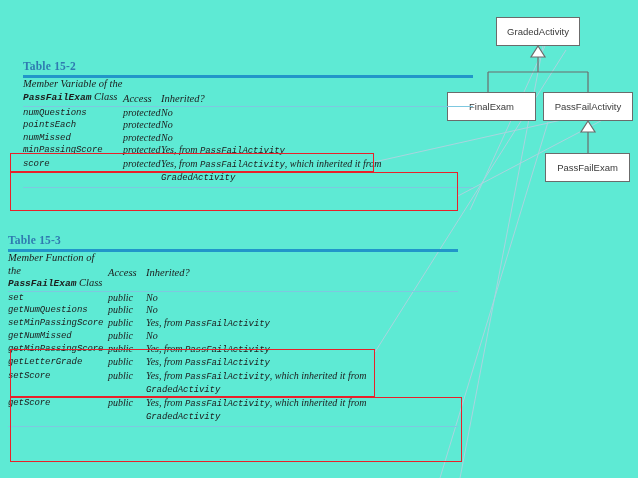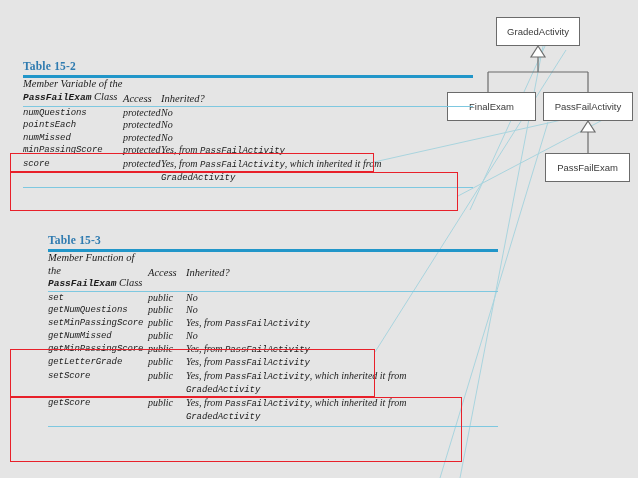--- a/index.html
+++ b/index.html
@@ -4,21 +4,21 @@
 <style>
   html, body {
     margin: 0;
     padding: 0;
     background: #ffffff;
   }
   #page {
     position: relative;
     width: 638px;
     height: 478px;
-    background: #e5e5e5;
+    background: #5eead4;
     overflow: hidden;
     font-family: "Liberation Serif", serif;
   }
 
   
   .table-block { position: absolute; }
   .table-title {
     font-family: "Liberation Serif", serif;
     font-weight: bold;
     font-size: 11.5px;
@@ -213,21 +213,21 @@
         <tr>
           <td class="body-cell mono">score</td>
           <td class="body-cell">protected</td>
           <td class="body-cell"><span>Yes, from </span><span class="mono">PassFailActivity</span><span>, which inherited it from</span><br><span class="mono">GradedActivity</span></td>
         </tr>
       </tbody>
     </table>
     <div class="rule-thin" style="margin-top:2px;"></div>
   </div>
 
-  <div class="table-block" style="left:0;top:234px;margin-left:40px;">
+  <div class="table-block" style="left:0;top:234px;">
     <div class="table-title">Table 15-3</div>
     <div class="rule-thick"></div>
     <table class="tbl">
       <colgroup>
           <col class="col-name">
           <col class="col-acc">
           <col class="col-inh">
         </colgroup>
       <thead>
         <tr>

